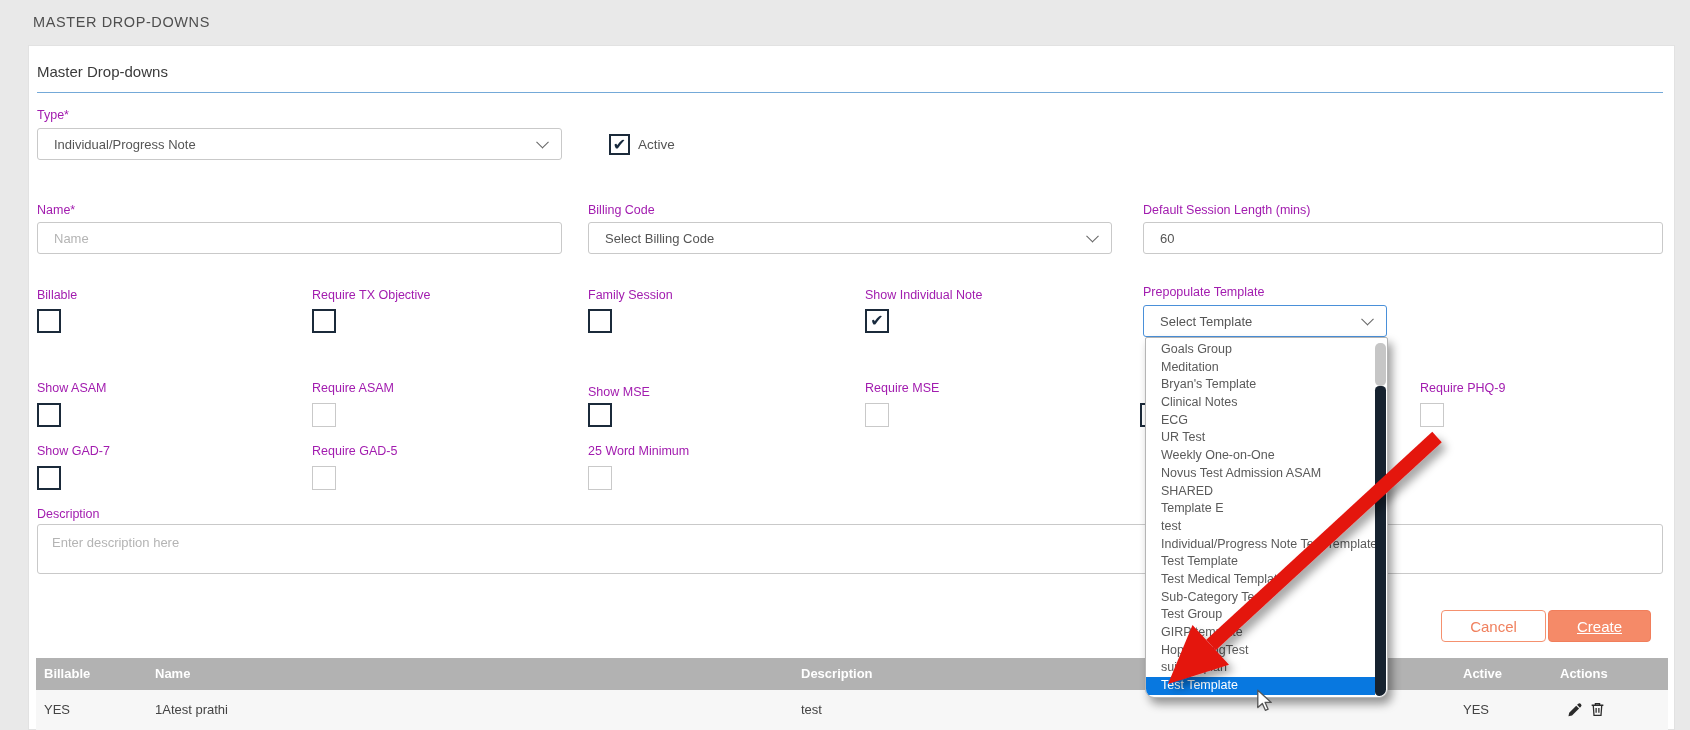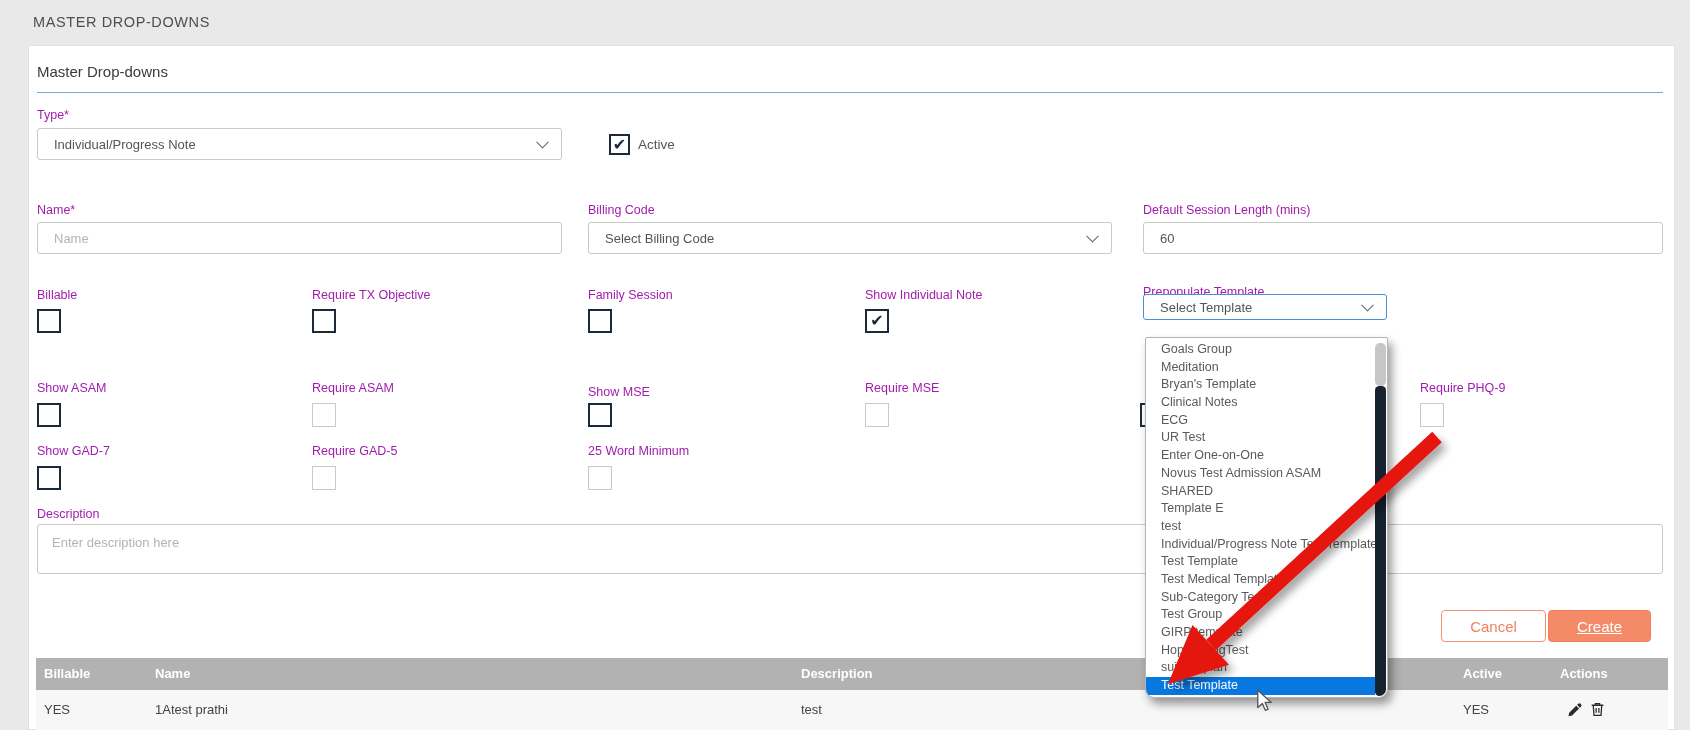--- a/index.html
+++ b/index.html
@@ -83,21 +83,21 @@
   <div class="flabel" style="left:312px;top:288px">Require TX Objective</div>
   <div class="cb" style="left:312px;top:309px"></div>
 
   <div class="flabel" style="left:588px;top:288px">Family Session</div>
   <div class="cb" style="left:588px;top:309px"></div>
 
   <div class="flabel" style="left:865px;top:288px">Show Individual Note</div>
   <div class="cb checked" style="left:865px;top:309px"></div>
 
   <div class="flabel" style="left:1143px;top:285px">Prepopulate Template</div>
-  <div class="box focused" style="left:1143px;top:294px;width:244px;height:26px">
+  <div class="box focused" style="left:1143px;top:305px;width:244px;height:32px">
     <span>Select Template</span>
     <span class="chev"></span>
   </div>
 
   <div class="flabel" style="left:37px;top:381px">Show ASAM</div>
   <div class="cb" style="left:37px;top:403px"></div>
 
   <div class="flabel" style="left:312px;top:381px">Require ASAM</div>
   <div class="cb light" style="left:312px;top:403px"></div>
 
@@ -153,21 +153,21 @@
 
   <div class="abs dd-panel">
     <div class="dd-options">
 
     <div class="dd-option">Goals Group</div>
         <div class="dd-option">Meditation</div>
         <div class="dd-option">Bryan's Template</div>
         <div class="dd-option">Clinical Notes</div>
         <div class="dd-option">ECG</div>
         <div class="dd-option">UR Test</div>
-        <div class="dd-option">Enter One-on-One</div>
+        <div class="dd-option">Weekly One-on-One</div>
         <div class="dd-option">Novus Test Admission ASAM</div>
         <div class="dd-option">SHARED</div>
         <div class="dd-option">Template E</div>
         <div class="dd-option">test</div>
         <div class="dd-option">Individual/Progress Note Test Template</div>
         <div class="dd-option">Test Template</div>
         <div class="dd-option">Test Medical Template</div>
         <div class="dd-option">Sub-Category Test</div>
         <div class="dd-option">Test Group</div>
         <div class="dd-option">GIRP template</div>

